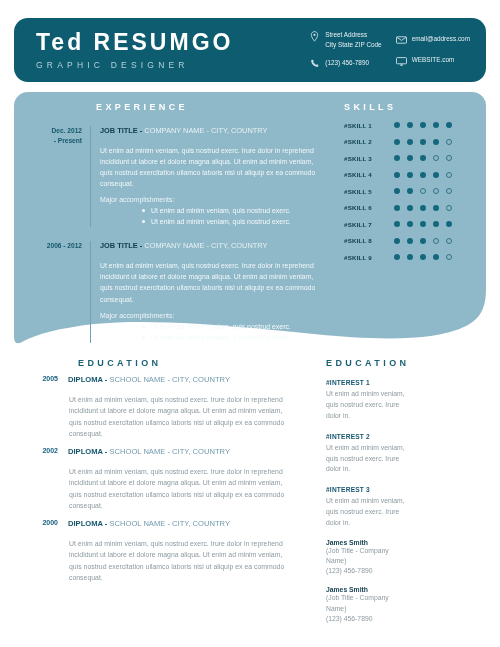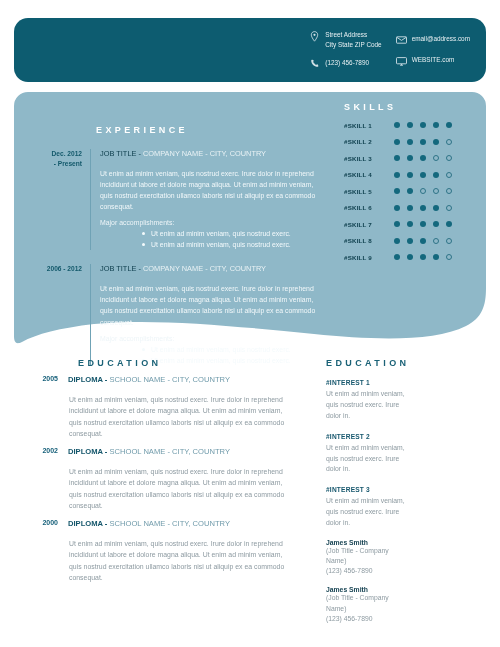--- a/index.html
+++ b/index.html
@@ -70,39 +70,39 @@
 
   .sec-head-light {
     color: #ffffff;
     font-size: 9px;
     font-weight: bold;
     letter-spacing: 3.4px;
   }
 
   
   .exp-area { position: absolute; left: 22px; top: 10px; width: 290px; }
-  .exp-title-pos { margin-left: 60px; margin-top: 23px; }
+  .exp-title-pos { margin-left: 60px; }
   .exp-item { display: flex; margin-top: 14px; }
   .exp-dates {
     width: 54px;
     flex: 0 0 54px;
     text-align: right;
     padding-right: 8px;
     color: #13596b;
     font-size: 6.6px;
     font-weight: bold;
     line-height: 1.5;
   }
   .exp-body {
     border-left: 1.5px solid #6fa2b5;
     padding-left: 9px;
     flex: 1;
   }
   .job-line { font-size: 7.4px; line-height: 1.3; white-space: nowrap; }
-  .job-title { color: #10404f; font-weight: normal; }
+  .job-title { color: #10404f; font-weight: bold; }
   .job-company { color: #e9f2f5; }
   .exp-para {
     color: #f2f8fa;
     font-size: 6.9px;
     line-height: 1.62;
     margin-top: 9px;
   }
   .exp-major { color: #eef5f8; font-size: 6.9px; margin-top: 7px; }
   .exp-bullets { list-style: none; margin-top: 2px; padding-left: 42px; }
   .exp-bullets li {
@@ -193,20 +193,24 @@
 
   .ref-head { margin-top: 26px; }
   .ref-item { margin-top: 10px; }
   .ref-name { color: #123f4f; font-size: 6.8px; font-weight: bold; }
   .ref-job, .ref-phone { color: #8d9aa1; font-size: 6.8px; line-height: 1.5; }
 </style>
 </head>
 <body>
 
 <div class="header">
+  <div class="name-block">
+    <div class="name">Ted RESUMGO</div>
+    <div class="role">GRAPHIC DESIGNER</div>
+  </div>
   <div class="contacts">
     <div class="contact-col">
       <div class="contact-row">
         <span class="ico">
           <svg width="9" height="11" viewBox="0 0 9 11">
               <path d="M4.5 0.6C2.7 0.6 1.3 2 1.3 3.8c0 2.4 3.2 6.4 3.2 6.4s3.2-4 3.2-6.4C7.7 2 6.3 0.6 4.5 0.6z" fill="none" stroke="#cfe0e6" stroke-width="0.9"></path>
               <circle cx="4.5" cy="3.8" r="1.1" fill="#cfe0e6"></circle>
             </svg>
         </span>
         <span class="contact-txt">

